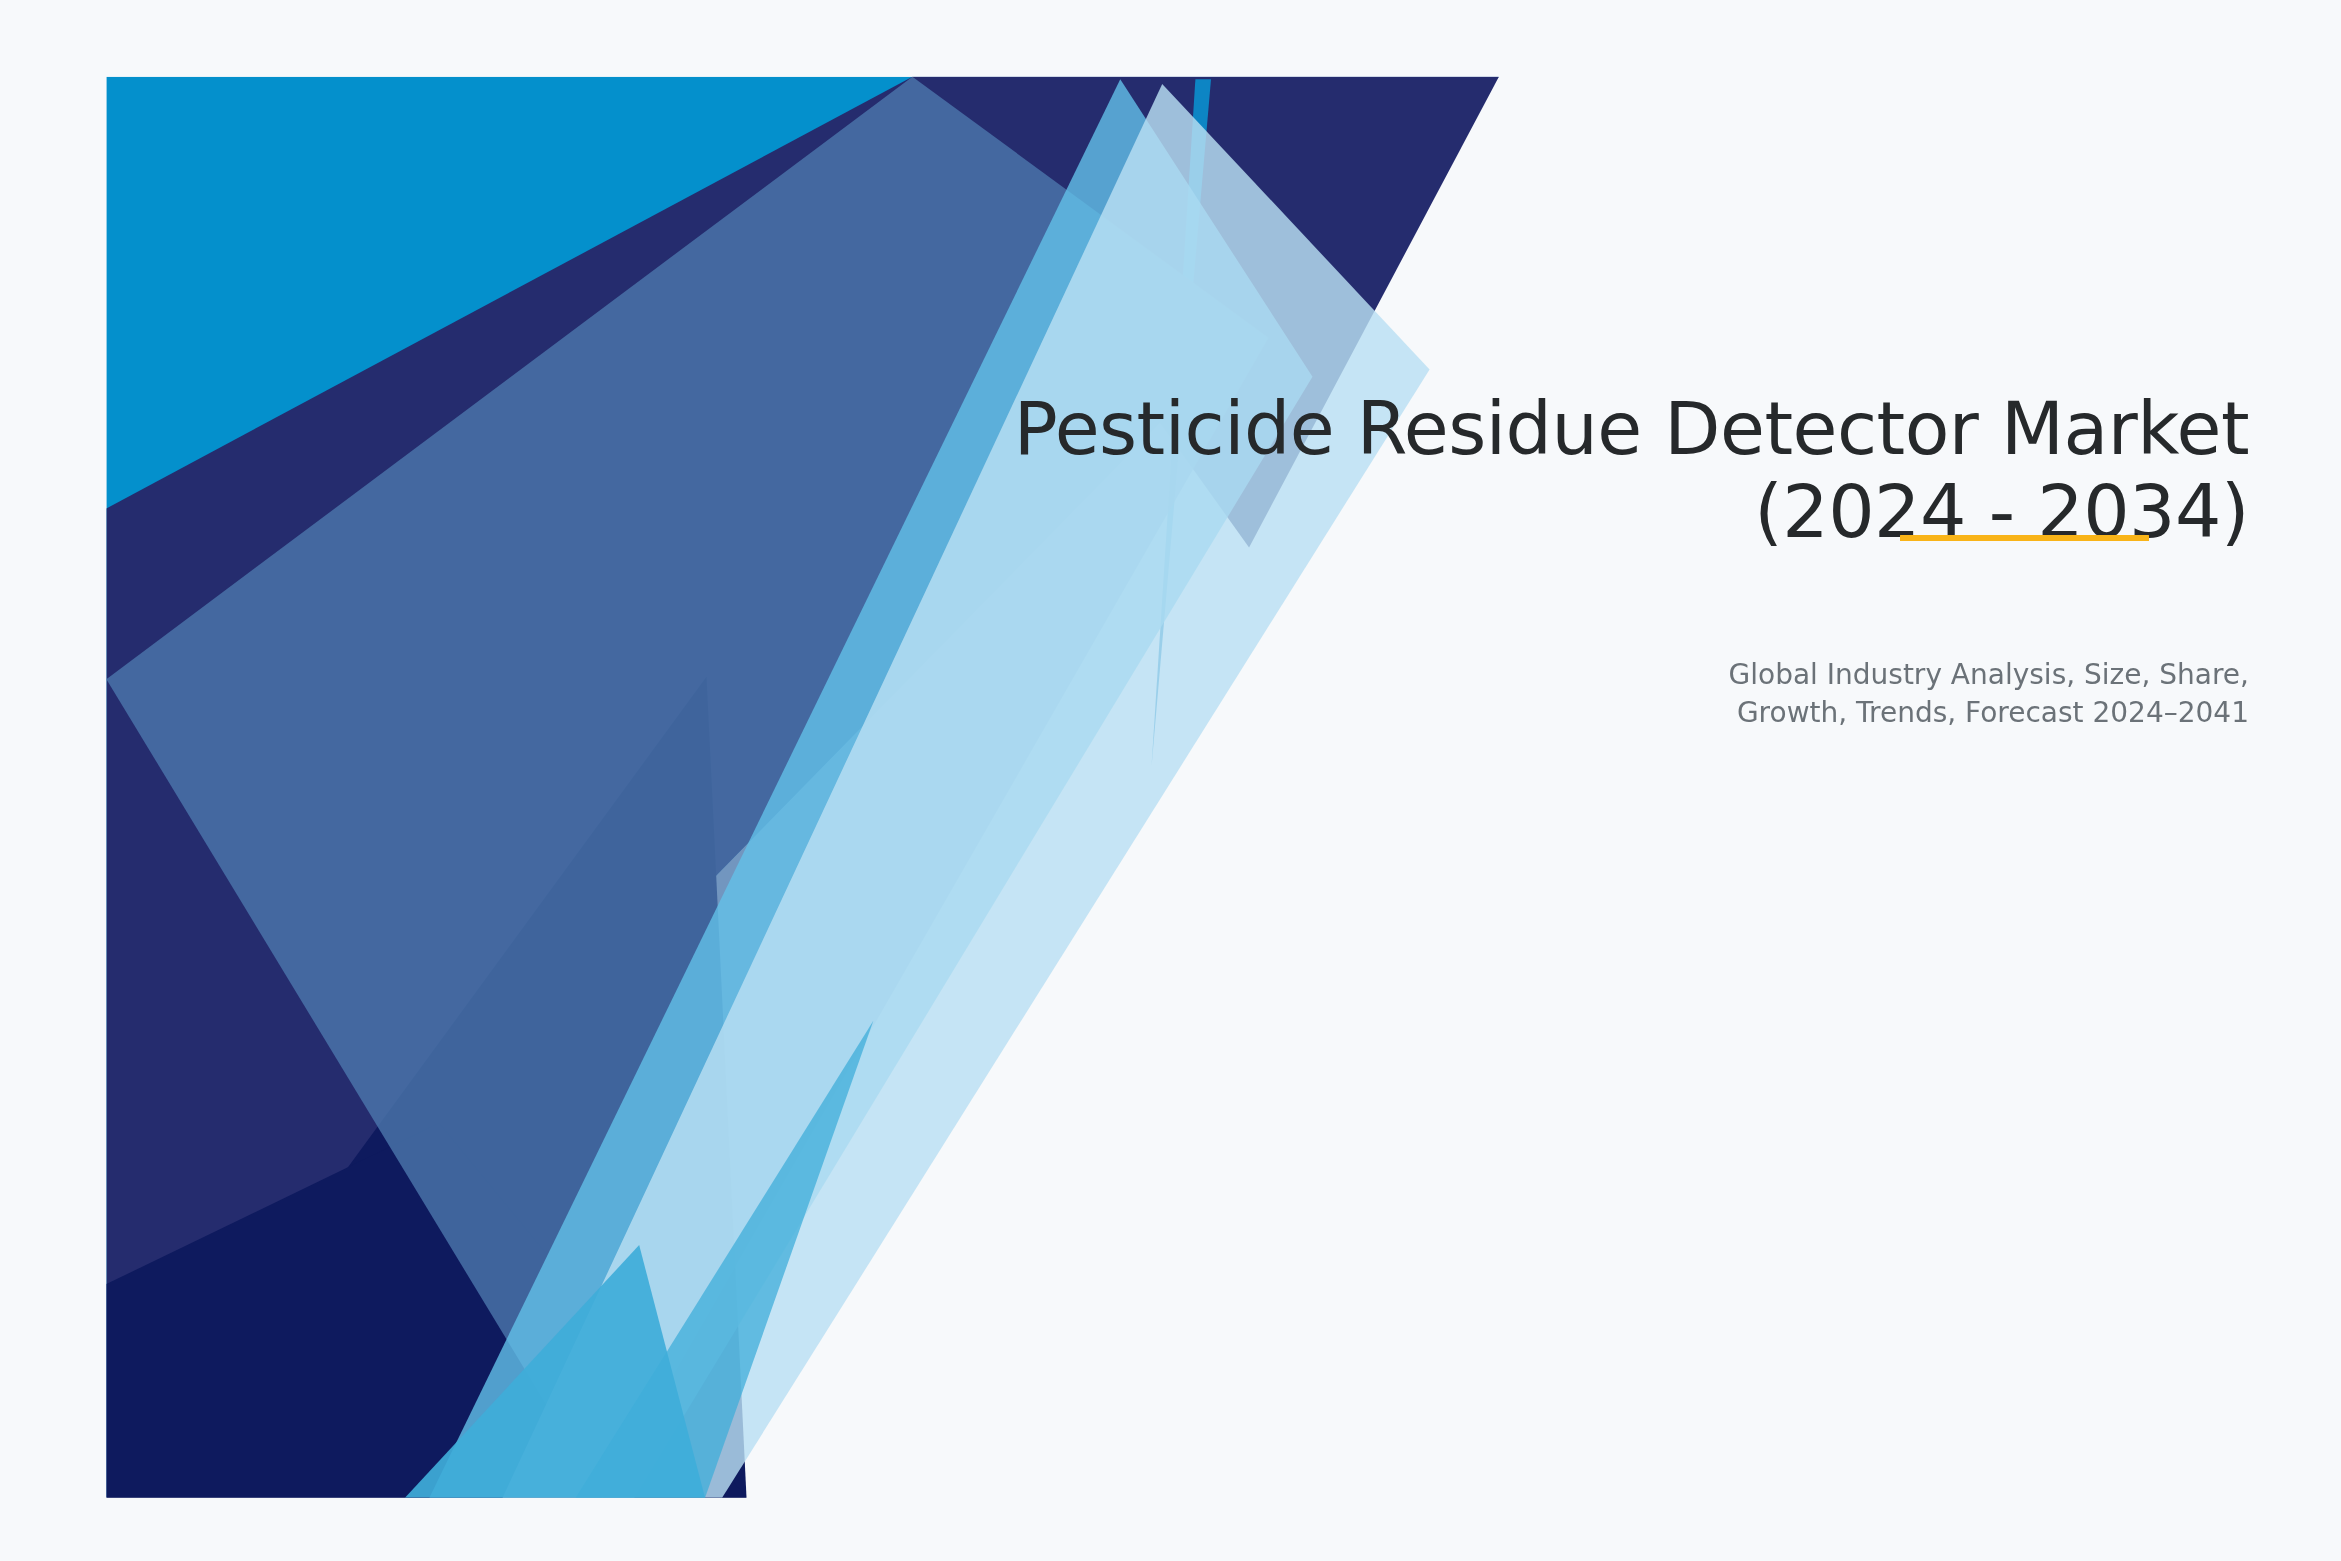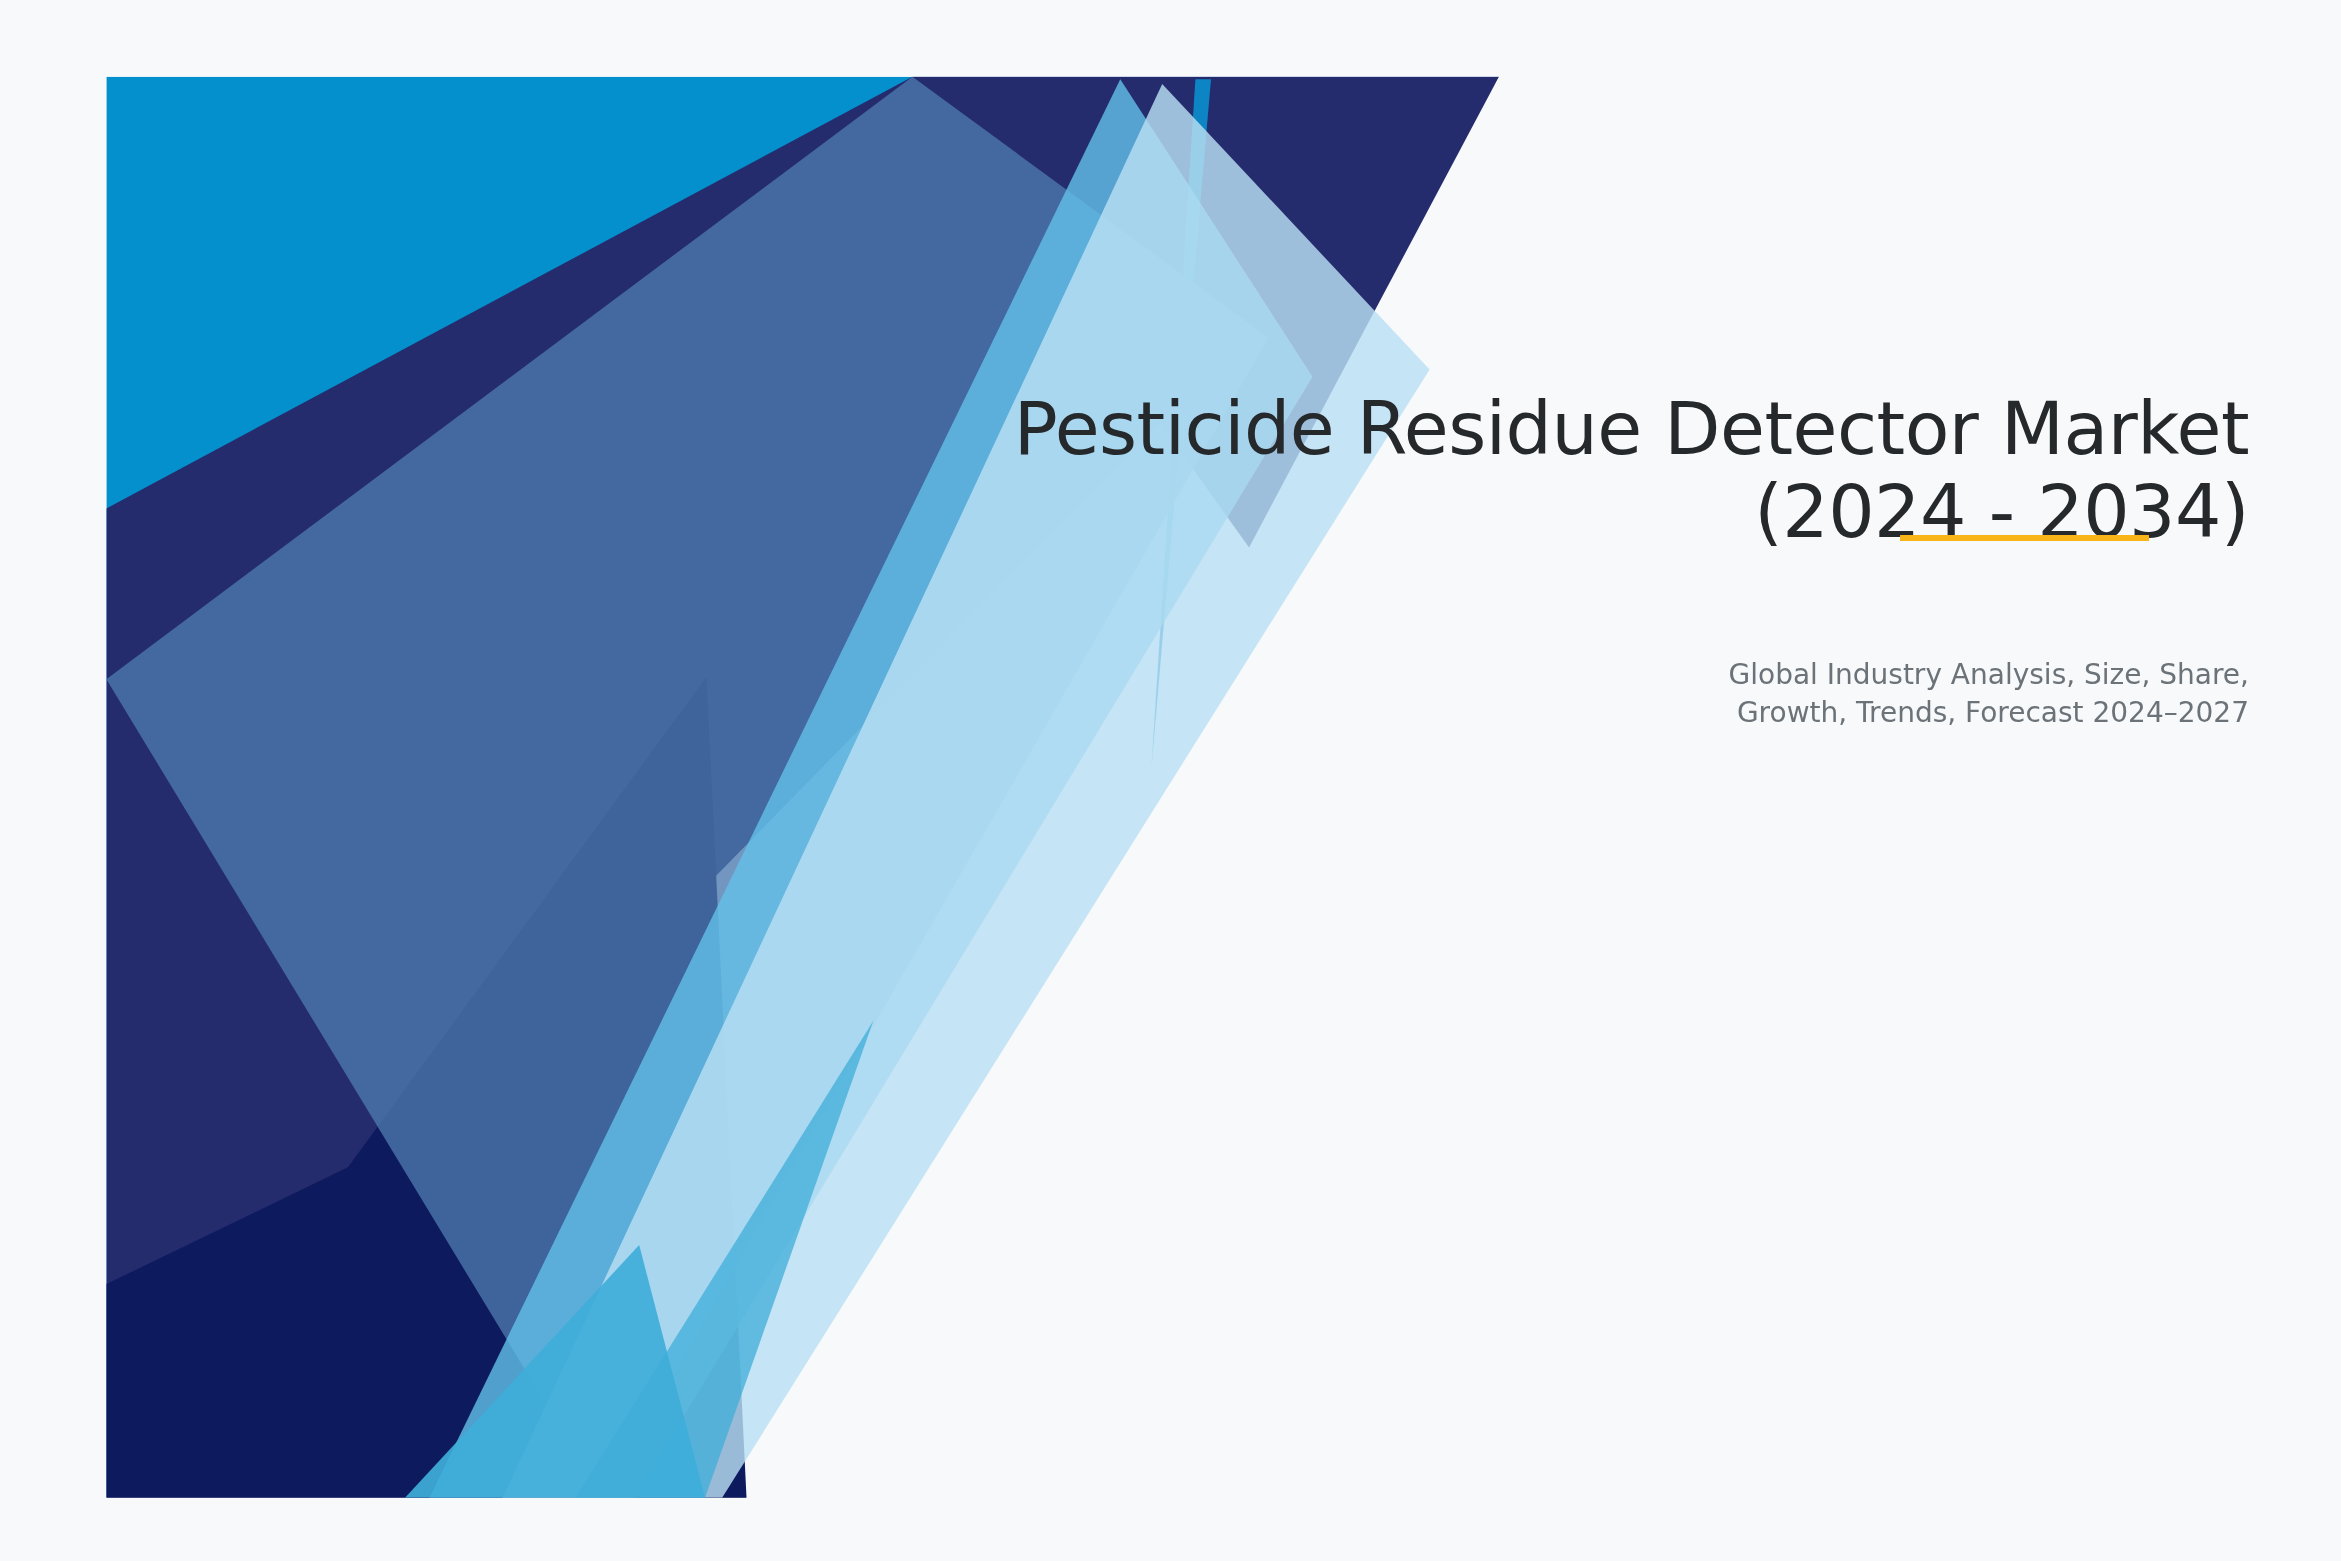--- a/index.html
+++ b/index.html
@@ -120,16 +120,16 @@
   </svg>
 
   <div id="title-block">
     <h1 id="report-title">Pesticide Residue Detector Market
 (2024 - 2034)</h1>
   </div>
 
   <div id="title-accent-underline"></div>
 
   <p id="report-subtitle">Global Industry Analysis, Size, Share,
-Growth, Trends, Forecast 2024–2027</p>
+Growth, Trends, Forecast 2024–2041</p>
 
 </div>
 
 
 </body></html>

